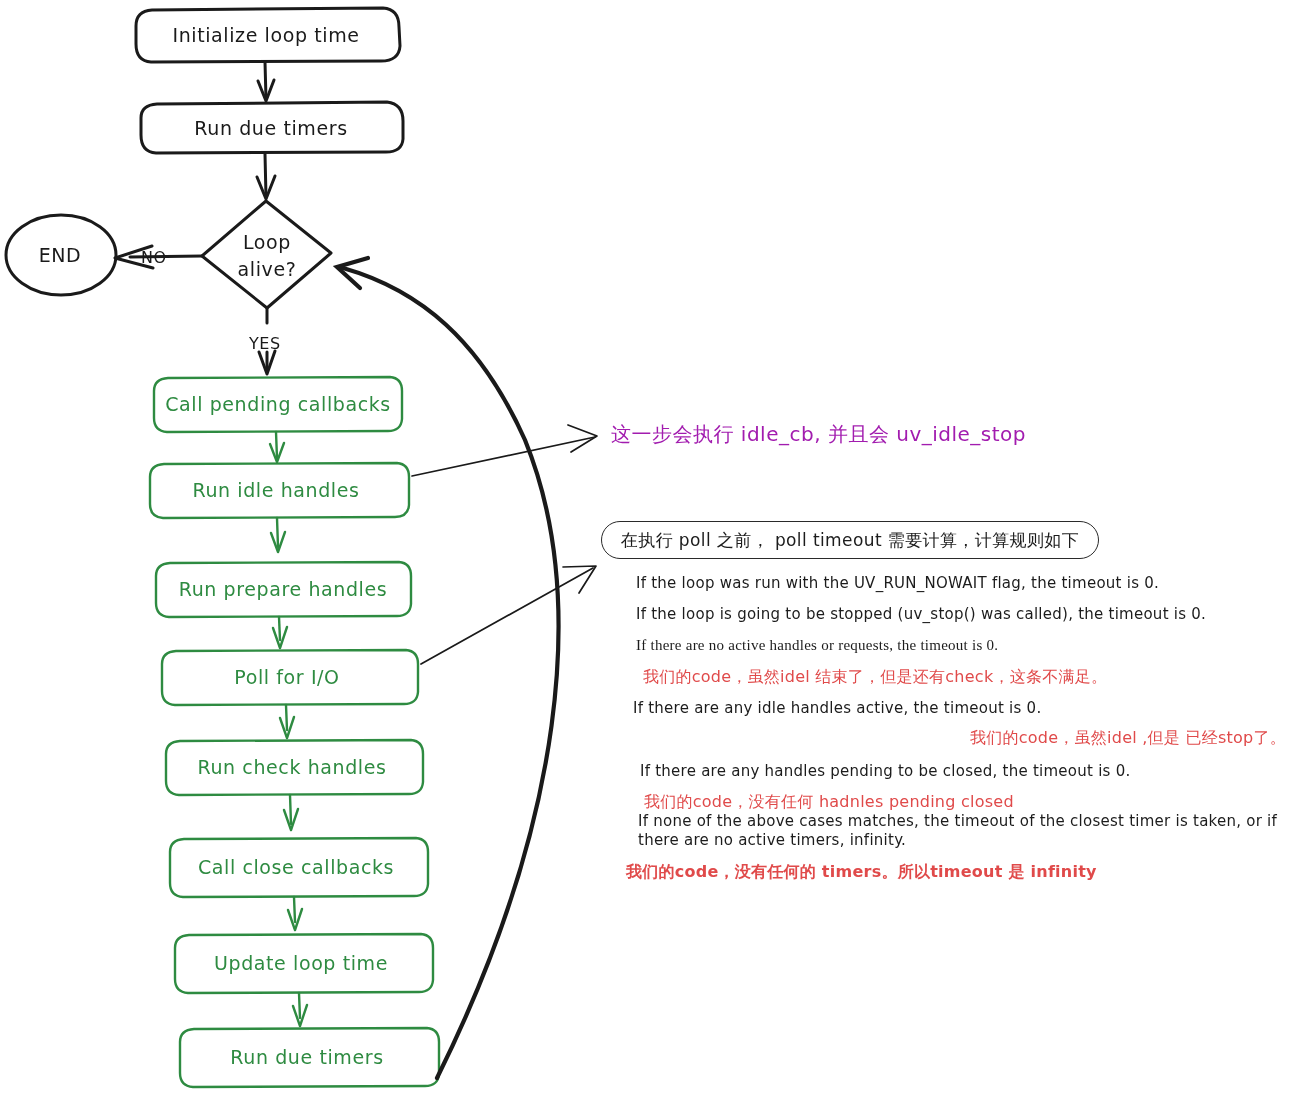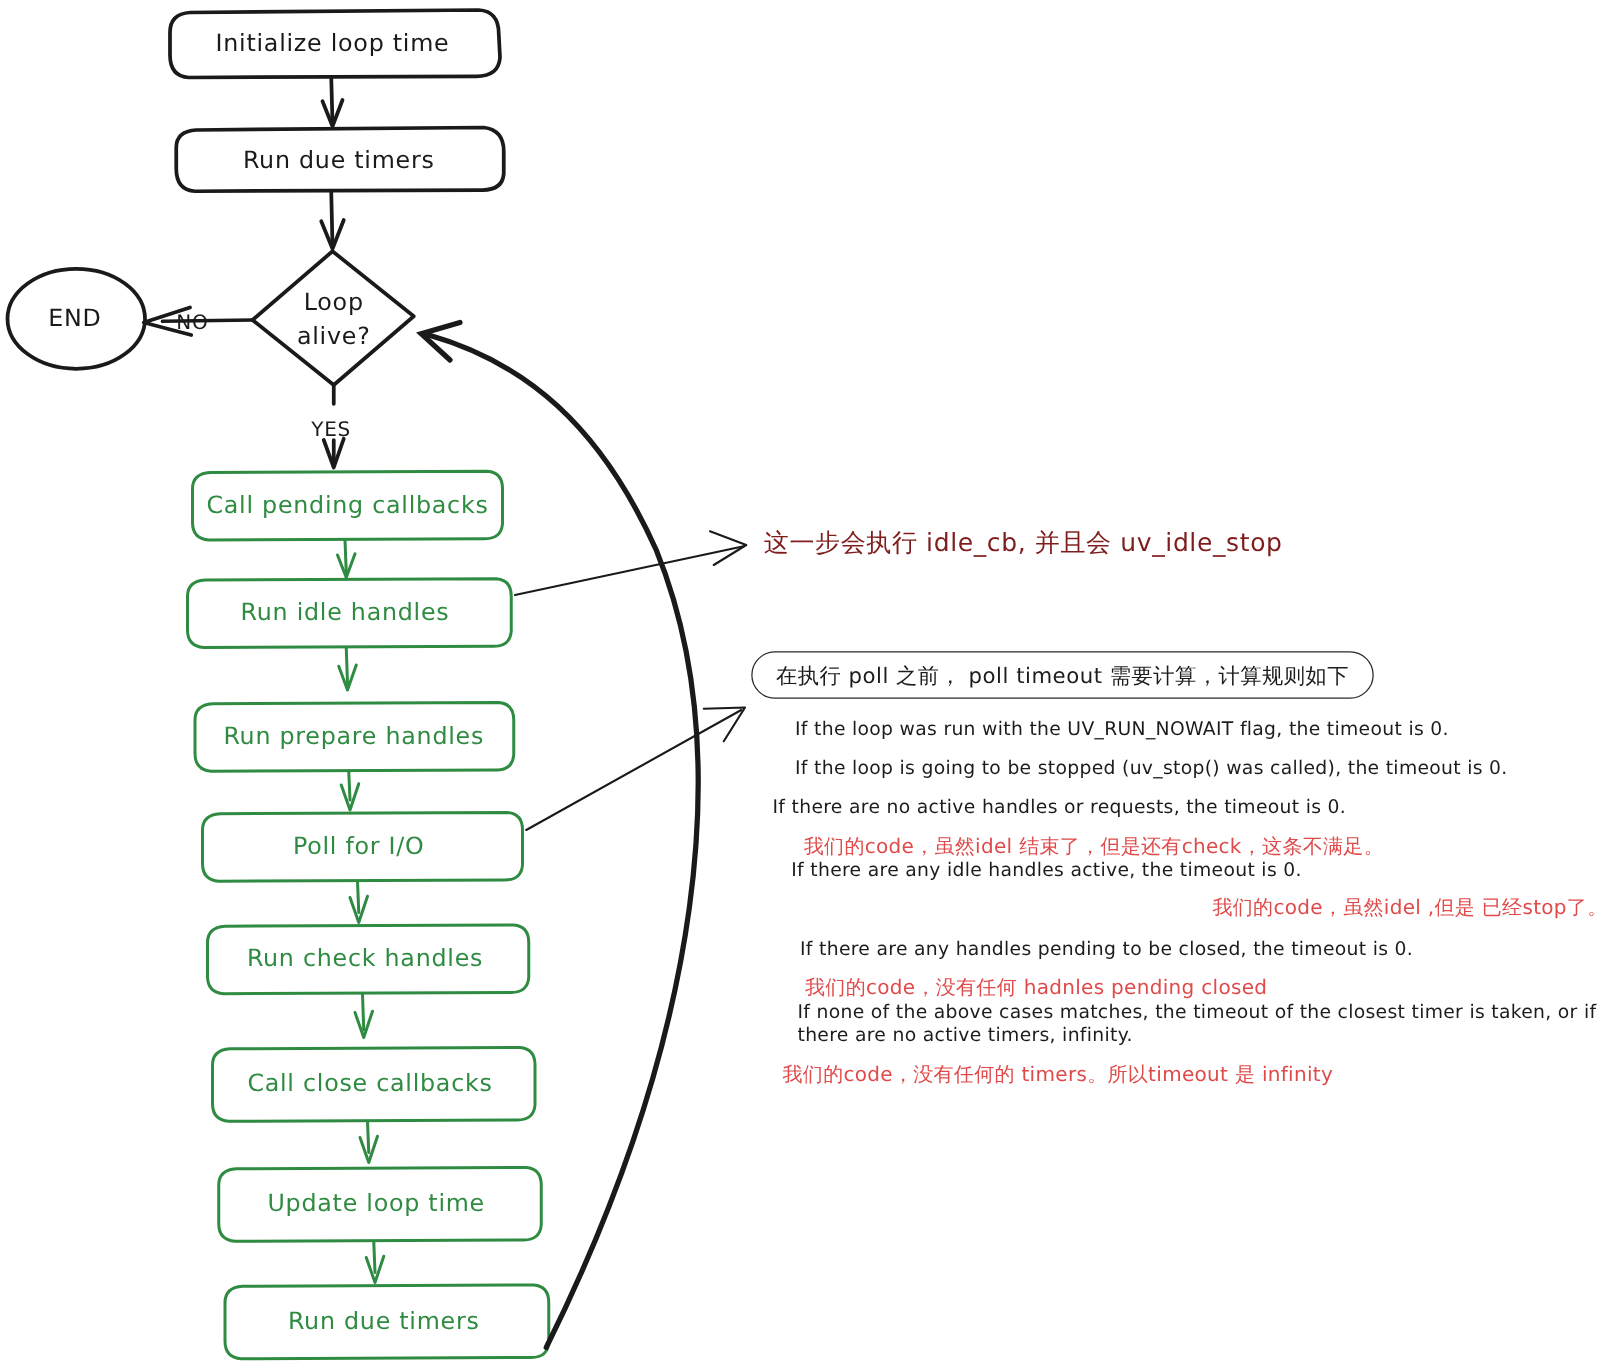--- a/index.html
+++ b/index.html
@@ -72,21 +72,21 @@
     stroke-width: 4.2;
     stroke-linecap: round;
   }
   .ann {
     position: absolute;
     font-family: "DejaVu Sans", sans-serif;
     white-space: nowrap;
   }
   .ann-head {
     font-size: 20px;
-    color: #7f1d1d;
+    color: #a21caf;
     letter-spacing: 0.5px;
   }
   .poll-box {
     position: absolute;
     left: 601px;
     top: 521px;
     width: 498px;
     height: 38px;
     border: 1.8px solid #2a2a2a;
     border-radius: 19px;
@@ -266,24 +266,24 @@
     <text class="edge-label" x="249" y="349">YES</text>
   </svg>
 
   <div class="ann ann-head" style="left:611px; top:421px;">这一步会执行 idle_cb, 并且会 uv_idle_stop</div>
 
   <div class="poll-box">在执行 poll 之前，  poll timeout 需要计算，计算规则如下</div>
 
   <div class="rules">
     <div class="rule-en" style="margin-left:18px; margin-top:2px;">If the loop was run with the UV_RUN_NOWAIT flag, the timeout is 0.</div>
     <div class="rule-en" style="margin-left:18px; margin-top:12px;">If the loop is going to be stopped (uv_stop() was called), the timeout is 0.</div>
-    <div class="rule-en" style="margin-top:12px;">If there are no active handles or requests, the timeout is 0.</div>
+    <div class="rule-en" style="margin-left:18px; margin-top:12px;font-family:Liberation Serif, serif;">If there are no active handles or requests, the timeout is 0.</div>
     <div class="rule-cn" style="margin-left:25px; margin-top:12px;">我们的code，虽然idel 结束了，但是还有check，这条不满足。</div>
-    <div class="rule-en" style="margin-left:15px; ">If there are any idle handles active, the timeout is 0.</div>
+    <div class="rule-en" style="margin-left:15px; margin-top:12px;">If there are any idle handles active, the timeout is 0.</div>
     <div class="rule-cn" style="margin-left:25px; margin-top:10px;text-align:right;">我们的code，虽然idel ,但是 已经stop了。</div>
     <div class="rule-en" style="margin-left:22px; margin-top:14px;">If there are any handles pending to be closed, the timeout is 0.</div>
     <div class="rule-cn" style="margin-left:26px; margin-top:11px;">我们的code，没有任何 hadnles pending closed</div>
     <div class="rule-en wrap" style="margin-left:20px; margin-top:0; width:660px;">If none of the above cases matches, the timeout of the closest timer is taken, or if there are no active timers, infinity.</div>
-    <div class="rule-cn" style="margin-left:8px; margin-top:12px;">我们的code，没有任何的 timers。所以timeout 是 infinity</div>
+    <div class="rule-cn" style="margin-left:8px; margin-top:12px;font-weight:bold;">我们的code，没有任何的 timers。所以timeout 是 infinity</div>
   </div>
 
 
 </div>
 
 </body></html>

